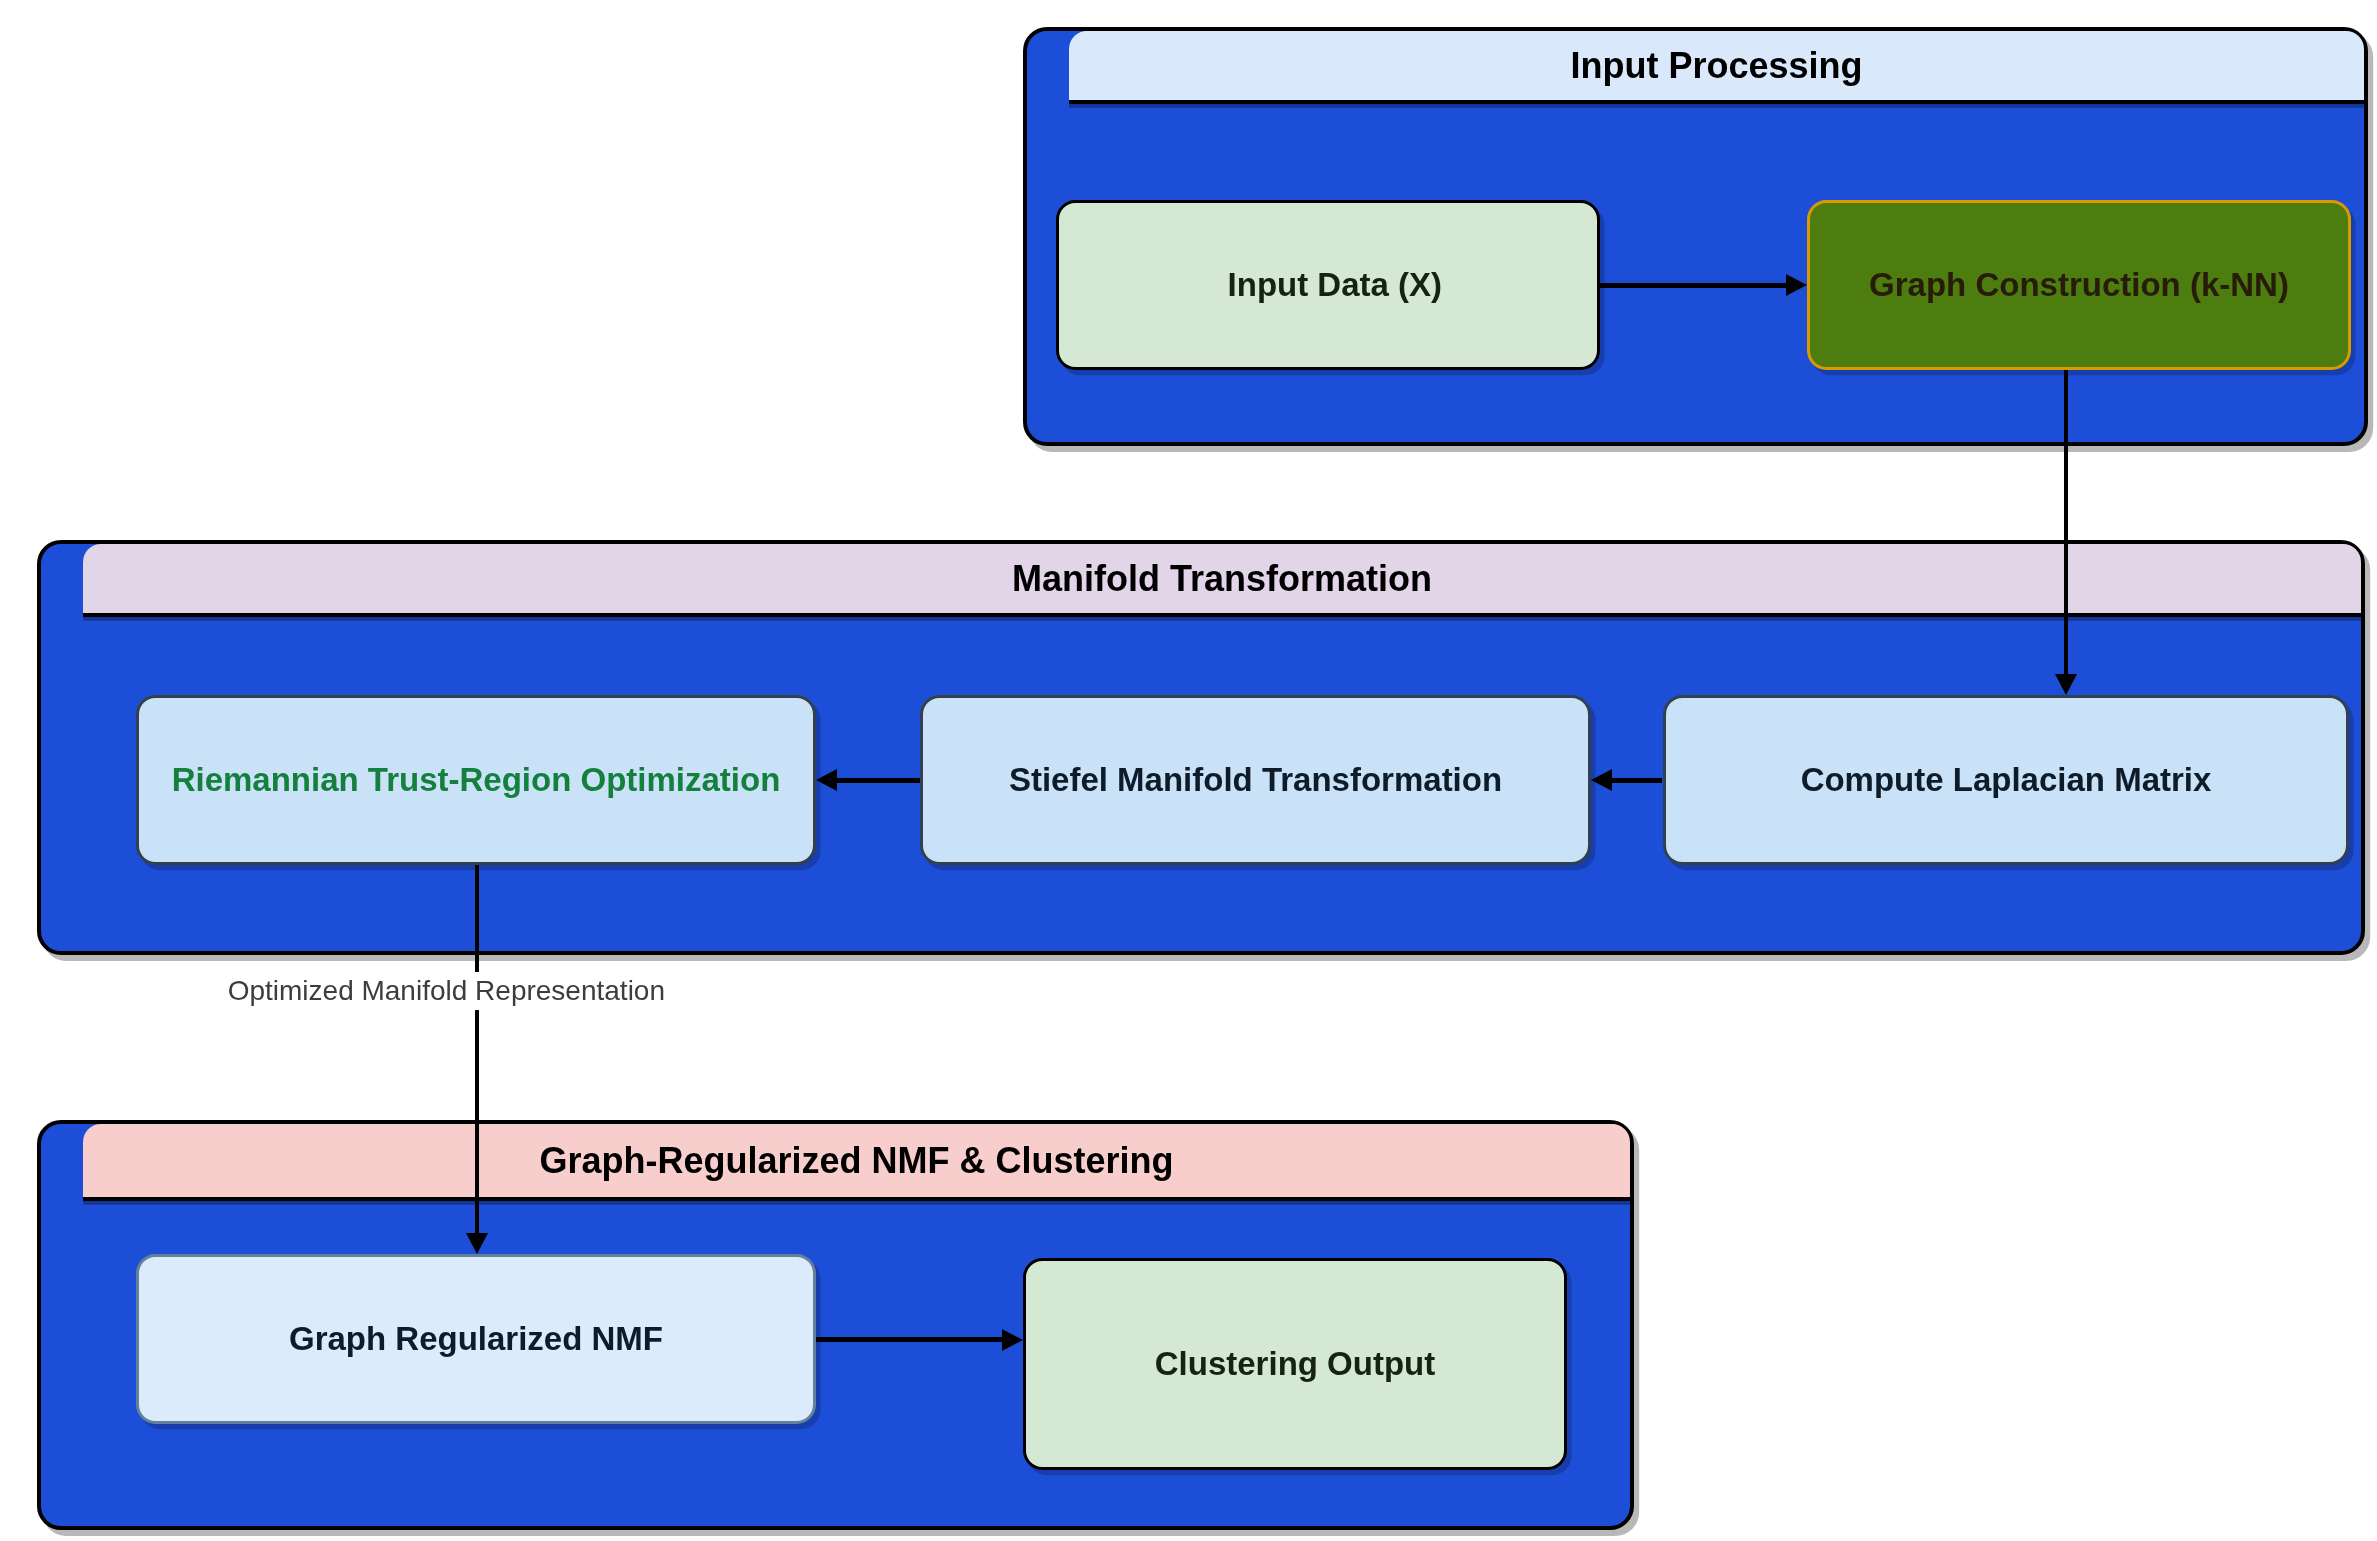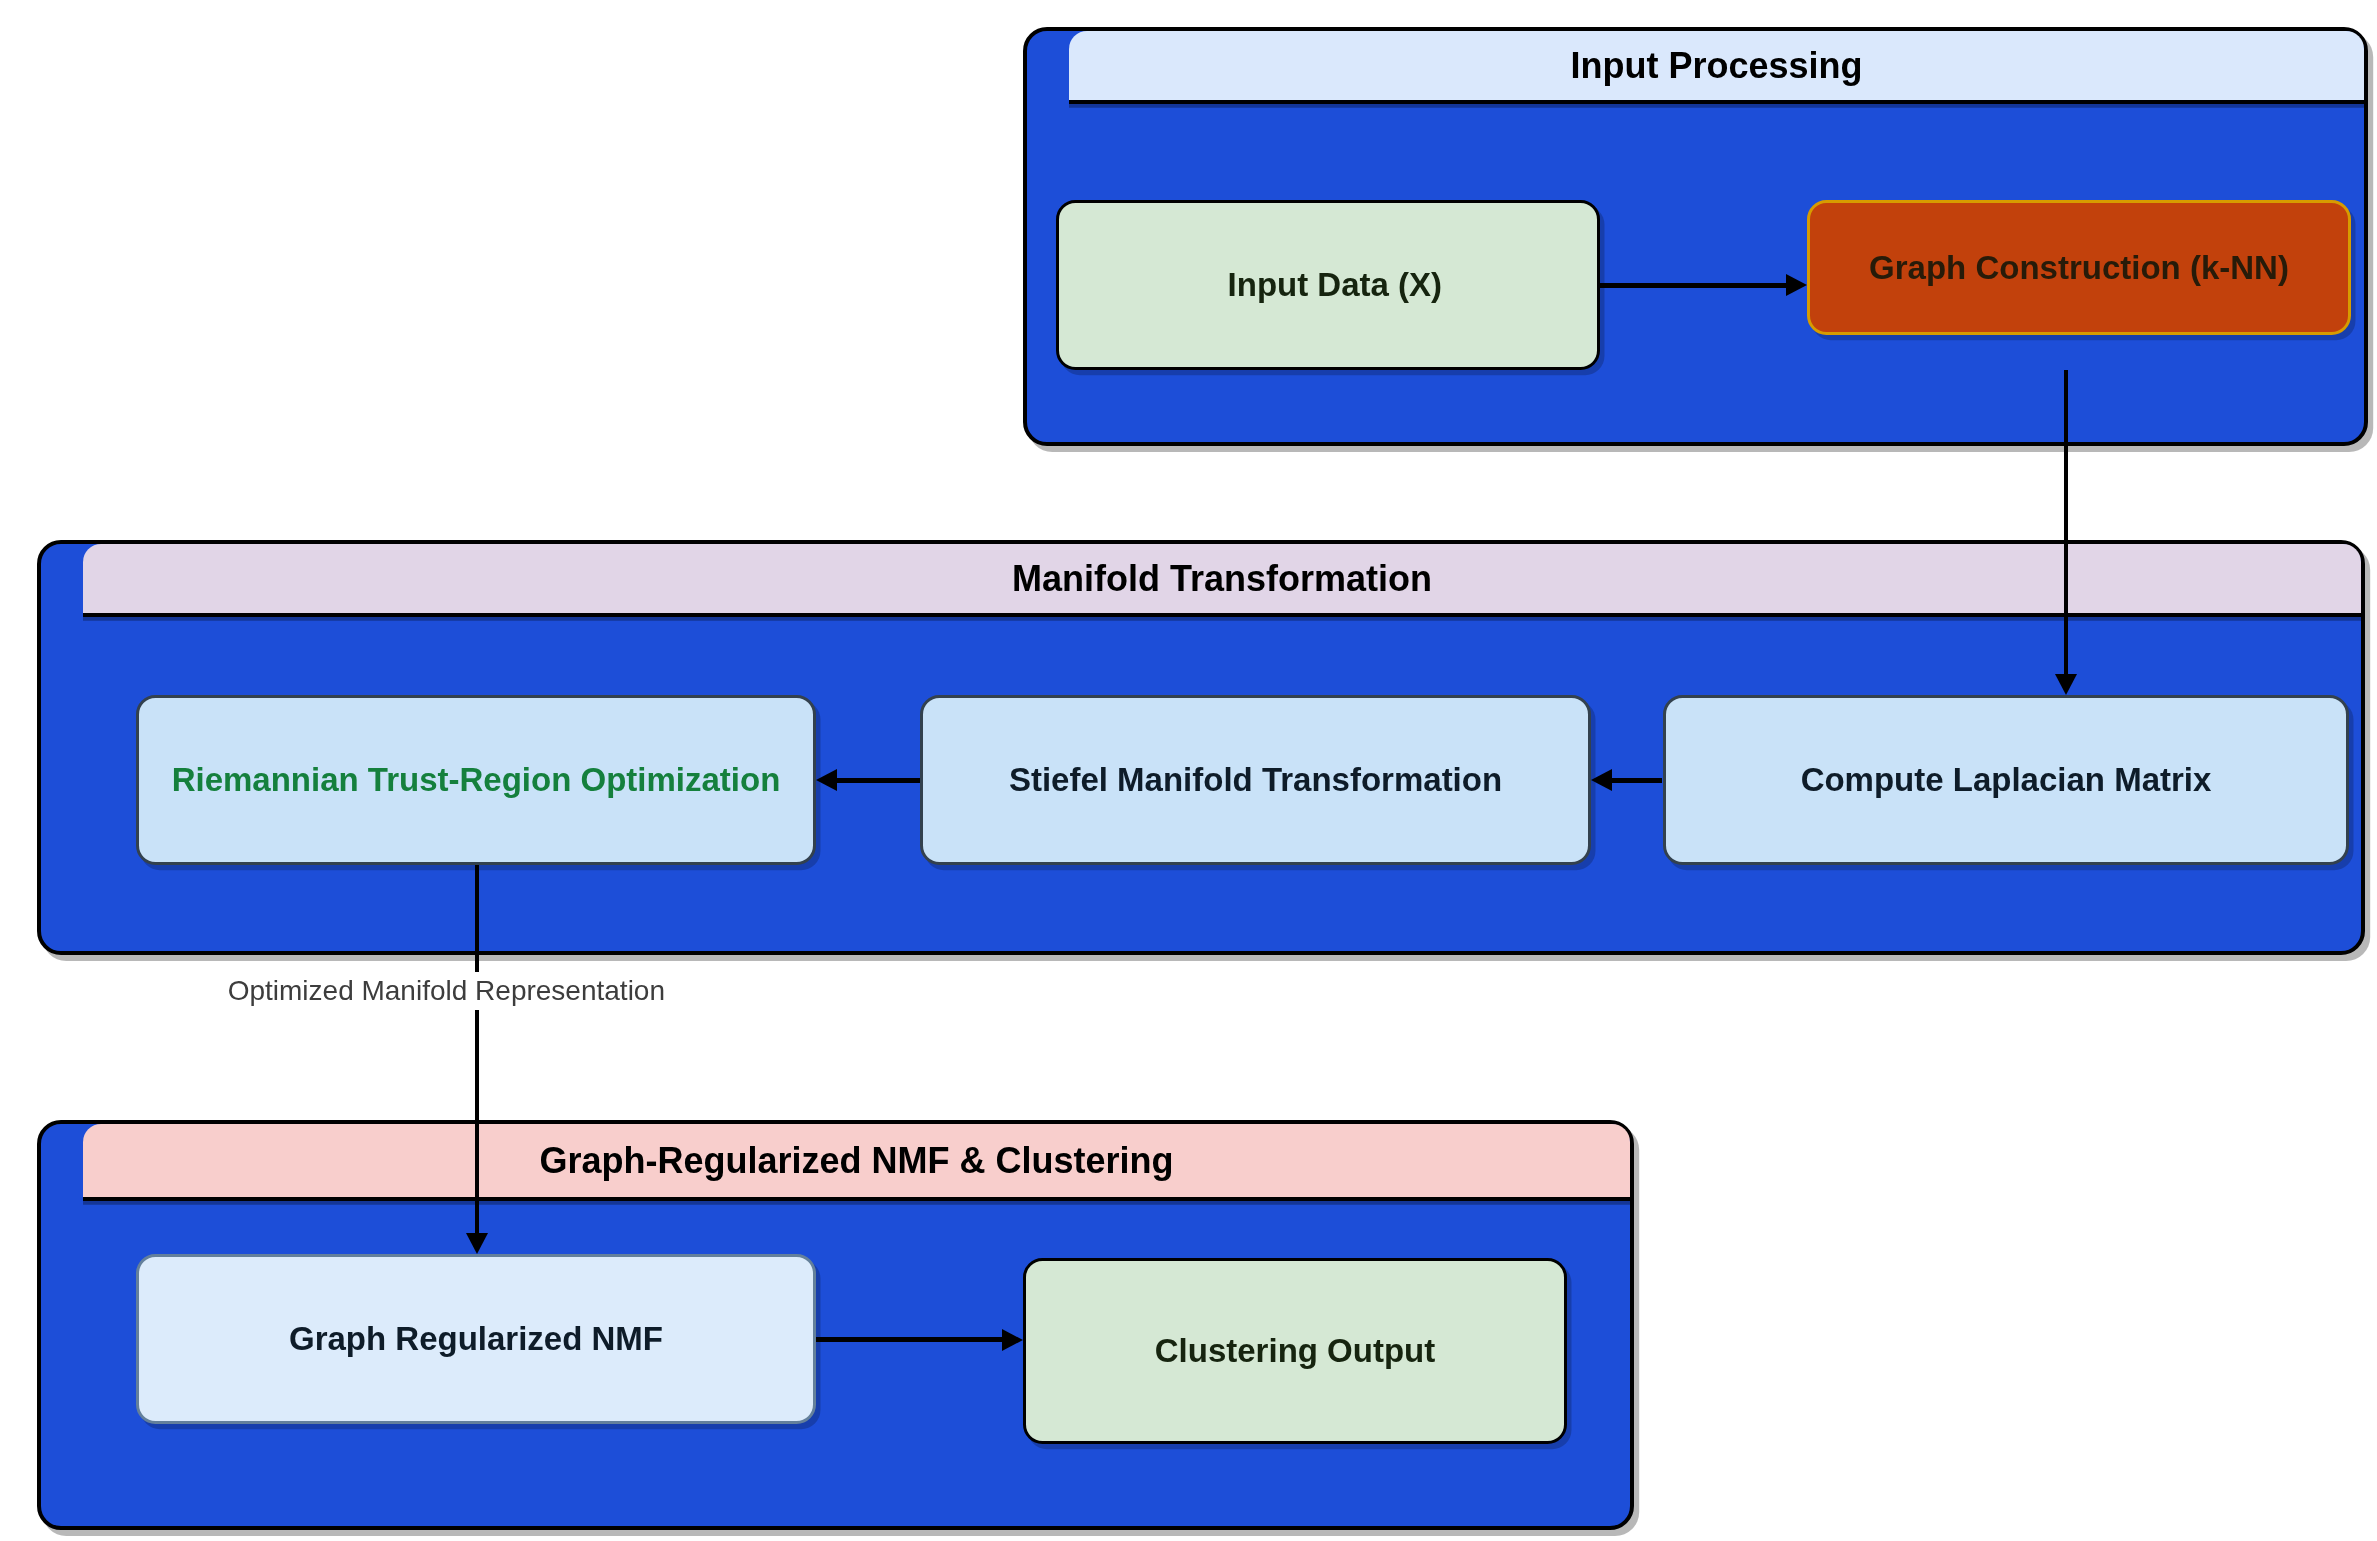--- a/index.html
+++ b/index.html
@@ -29,26 +29,26 @@
   #c-nmf .c-header      { background:#f8cecc; height:73px;justify-content:center; }
 
   
   .node {
     position:absolute; display:flex; align-items:center; justify-content:center;
     text-align:center; font-weight:bold; font-size:33px; line-height:1.25;
     border-radius:19.4px; box-sizing:border-box; padding:0 22.4px;
     box-shadow:4.5px 5.2px 0 rgba(0,0,0,0.20);
   }
   #n-input     { left:1056px; top:200px;  width:544px; height:170px; background:#d5e8d4; border:3px solid #000000; color:#16240f;padding-left:36px; }
-  #n-graph     { left:1807px; top:200px;  width:544px; height:135px; background:#c2410c; border:3px solid #d79b00; color:#271b09; }
+  #n-graph     { left:1807px; top:200px;  width:544px; height:170px; background:#4d7c0f; border:3px solid #d79b00; color:#271b09; }
   #n-riemann   { left:136px;  top:695px;  width:680px; height:170px; background:#c9e2f8; border:3px solid #33414e; color:#15803d; }
   #n-stiefel   { left:920px; top:695px;  width:671px; height:170px; background:#c9e2f8; border:3px solid #33414e; color:#0e1c29; }
   #n-laplacian { left:1663px; top:695px;  width:686px; height:170px; background:#c9e2f8; border:3px solid #33414e; color:#0e1c29; }
   #n-nmf       { left:136px;  top:1254px; width:680px; height:170px; background:#dcebfb; border:3px solid #64809b; color:#0e1c29; }
-  #n-cluster   { left:1023px; top:1258px; width:544px; height:186px; background:#d5e8d4; border:3px solid #000000; color:#16240f; }
+  #n-cluster   { left:1023px; top:1258px; width:544px; height:212px; background:#d5e8d4; border:3px solid #000000; color:#16240f; }
 
   
   .edge-line { position:absolute; background:#000000; }
   .head { position:absolute; width:0; height:0; }
   .head-right { border-top:11.2px solid transparent; border-bottom:11.2px solid transparent; border-left:21px solid #000000; }
   .head-left  { border-top:11.2px solid transparent; border-bottom:11.2px solid transparent; border-right:21px solid #000000; }
   .head-down  { border-left:11.2px solid transparent; border-right:11.2px solid transparent; border-top:21px solid #000000; }
 
   #e1-line { left:1600px; top:283px;  width:188px; height:4.5px; }
   #e1-head { left:1786px; top:274px; }

